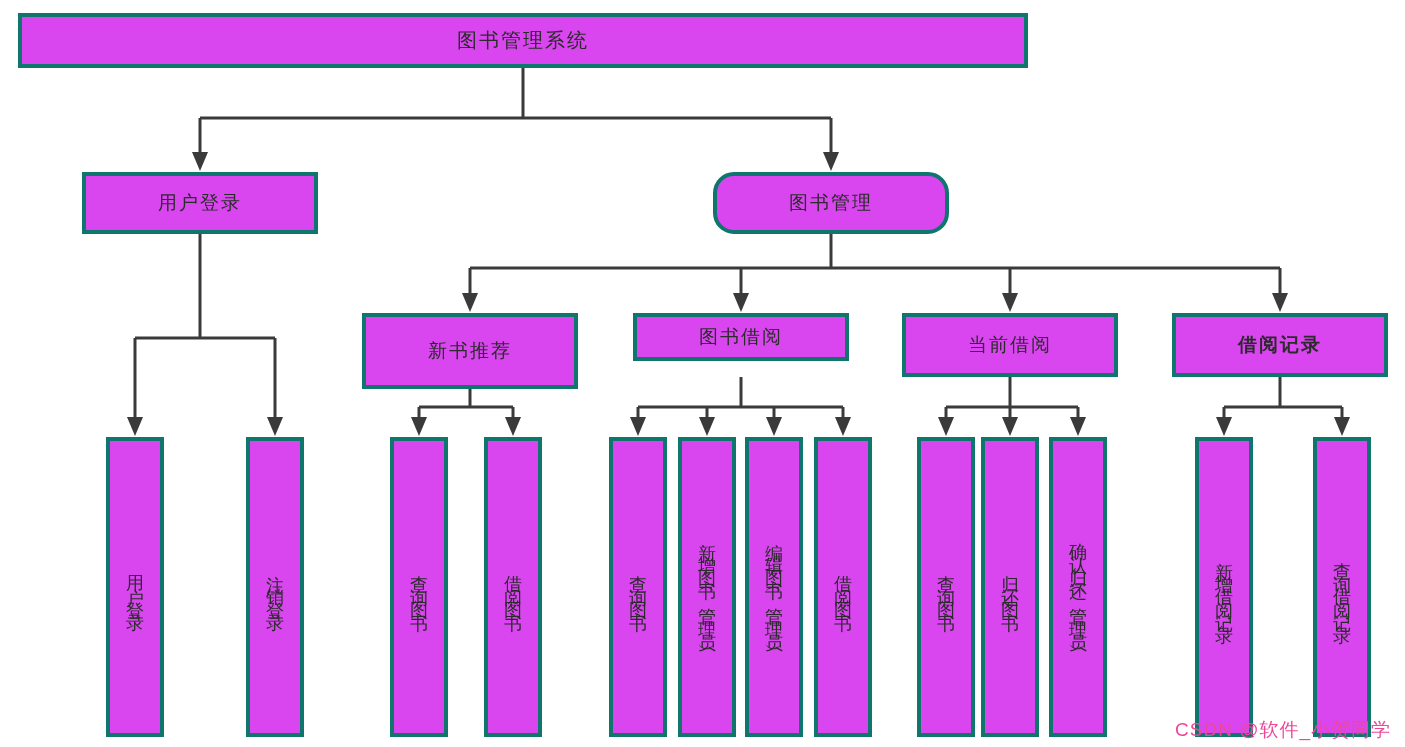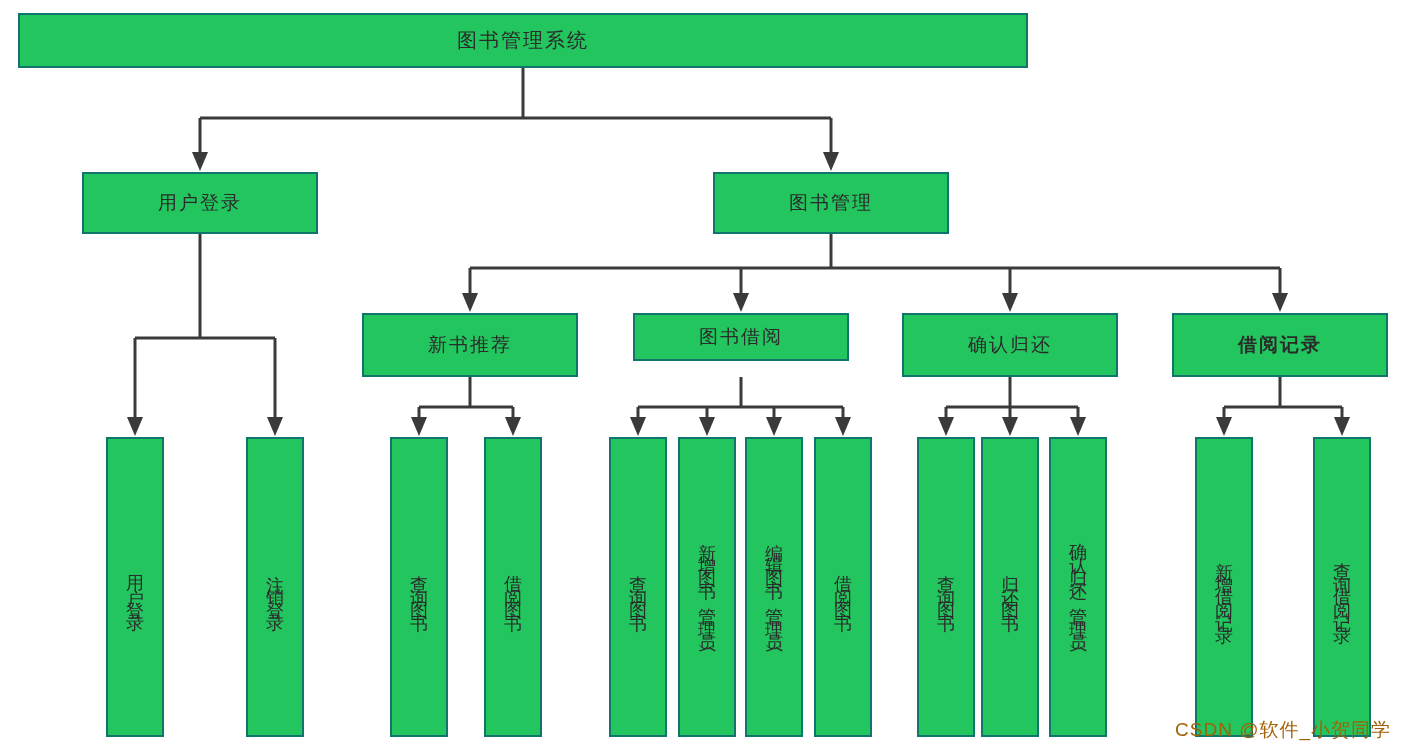--- a/index.html
+++ b/index.html
@@ -22,22 +22,22 @@
     stroke-width: 3;
     fill: none;
   }
   svg.connectors polygon {
     fill: #3a3a3a;
     stroke: none;
   }
   .node {
     position: absolute;
     box-sizing: border-box;
-    background: #22c55e;
-    border: 2px solid #0f766e;
+    background: #d946ef;
+    border: 4px solid #0f766e;
     display: flex;
     align-items: center;
     justify-content: center;
   }
   .node .label {
     color: #2b2b2b;
     white-space: nowrap;
   }
   .node.h0 .label { font-size: 20px; letter-spacing: 2px; }
   .node.h1 .label { font-size: 19px; letter-spacing: 2px; }
@@ -48,21 +48,21 @@
     letter-spacing: 13px;
     line-height: 1;
     white-space: normal;
   }
   .watermark {
     position: absolute;
     right: 14px;
     bottom: 4px;
     font-size: 19px;
     letter-spacing: 1px;
-    color: #a16207;
+    color: #ec4899;
   }
 </style>
 </head>
 <body>
 
 <div class="stage">
 
   <svg class="connectors" viewBox="0 0 1405 747" xmlns="http://www.w3.org/2000/svg">
 
     <g>
@@ -139,32 +139,32 @@
     </g>
   </svg>
 
   <div class="node h0" style="left:18px;top:13px;width:1010px;height:55px;">
     <span class="label">图书管理系统</span>
   </div>
 
   <div class="node h1" style="left:82px;top:172px;width:236px;height:62px;">
     <span class="label">用户登录</span>
   </div>
-  <div class="node h1" style="left:713px;top:172px;width:236px;height:62px;">
+  <div class="node h1" style="left:713px;top:172px;width:236px;height:62px;border-radius:21px;">
     <span class="label">图书管理</span>
   </div>
 
-  <div class="node h1" style="left:362px;top:313px;width:216px;height:64px;">
+  <div class="node h1" style="left:362px;top:313px;width:216px;height:76px;">
     <span class="label">新书推荐</span>
   </div>
   <div class="node h1" style="left:633px;top:313px;width:216px;height:48px;">
     <span class="label">图书借阅</span>
   </div>
   <div class="node h1" style="left:902px;top:313px;width:216px;height:64px;">
-    <span class="label">确认归还</span>
+    <span class="label">当前借阅</span>
   </div>
   <div class="node h1" style="left:1172px;top:313px;width:216px;height:64px;font-weight:bold;">
     <span class="label">借阅记录</span>
   </div>
 
   <div class="node leaf" style="left:106px;top:437px;width:58px;height:300px;">
     <span class="label">用户登录</span>
   </div>
   <div class="node leaf" style="left:246px;top:437px;width:58px;height:300px;">
     <span class="label">注销登录</span>

